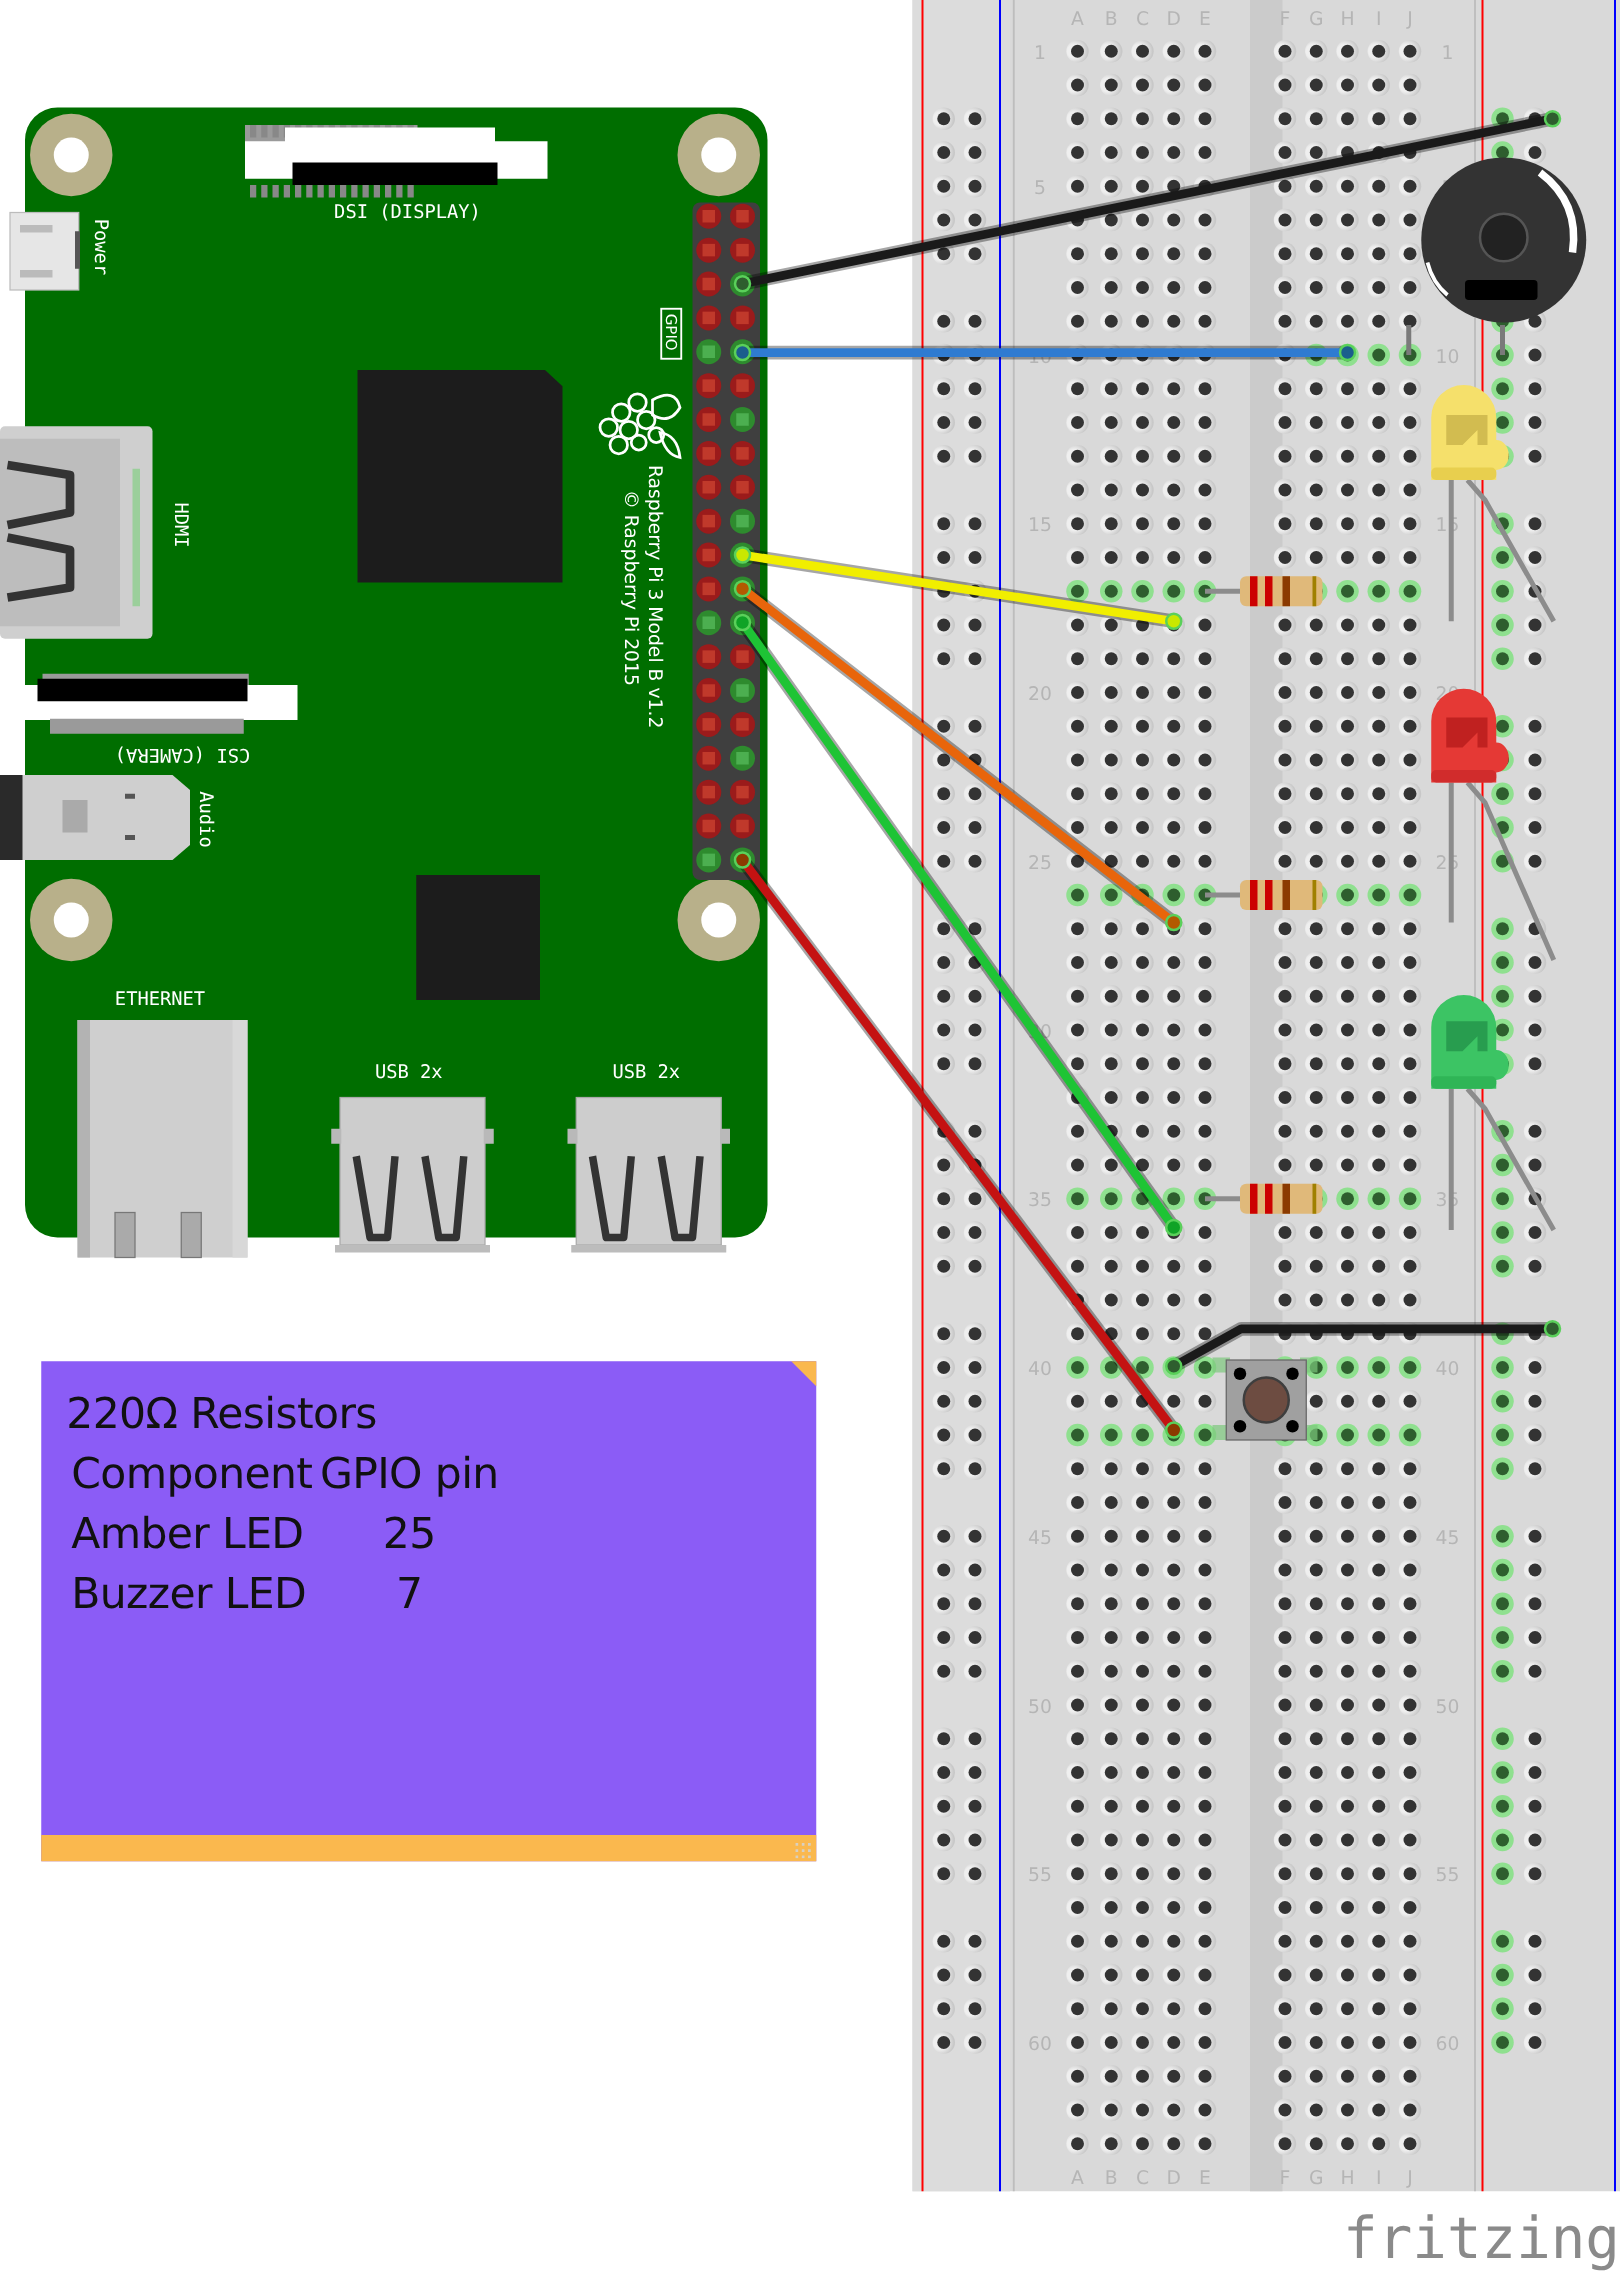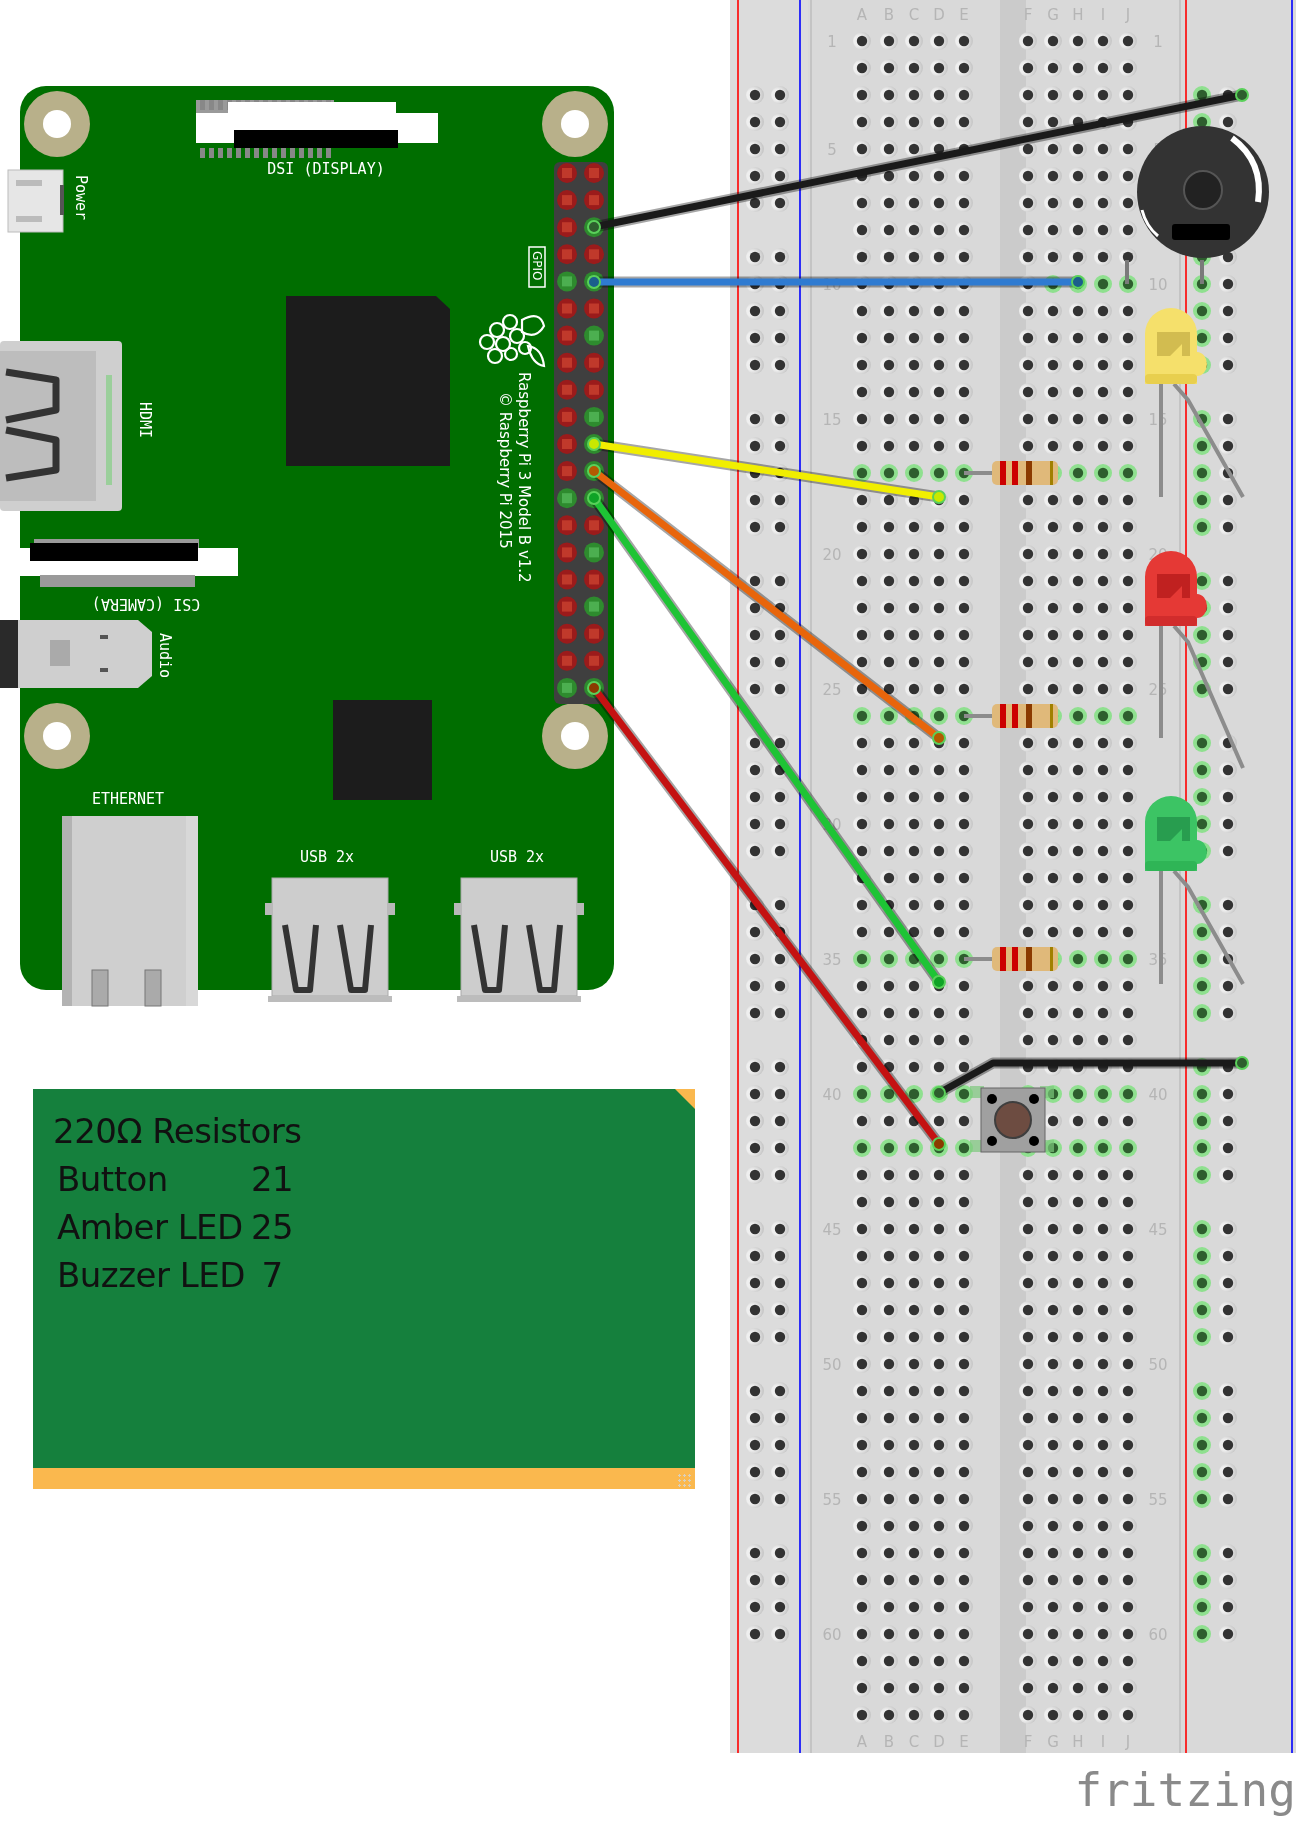--- a/index.html
+++ b/index.html
@@ -1,22 +1,21 @@
 <!DOCTYPE html>
 <html><head>
 <meta charset="utf-8">
 <style>
   html, body { margin:0; padding:0; background:#ffffff; }
   body { width:1296px; height:1824px; position:relative; overflow:hidden; font-family:"DejaVu Sans", sans-serif; }
   #stage { position:absolute; left:0; top:0; width:1296px; height:1824px; }
   .mono { font-family:"DejaVu Sans Mono", monospace; }
   .note {
     position:absolute; left:33px; top:1089px; width:620px; height:400px;
-    background:#15803d;
-    padding-left:42px;
+    background:#8b5cf6;
   }
   .note .corner { position:absolute; right:0; top:0; width:0; height:0;
     border-left:20px solid transparent; border-top:20px solid #fab84e; }
   .note .bar { position:absolute; left:0; right:0; bottom:0; height:21px; background:#fab84e; }
   .note .grip { position:absolute; right:4px; bottom:2px; width:14px; height:14px;
     background-image: radial-gradient(#d9d0c0 1.2px, transparent 1.4px); background-size:5px 5px; }
   .note .title { position:absolute; left:20px; top:22px; font-size:34px; color:#111; font-family:"DejaVu Sans", sans-serif; letter-spacing:-0.5px; }
   .note table { position:absolute; left:22px; top:66px; border-collapse:collapse; font-size:34px; color:#111; letter-spacing:-0.5px; }
   .note td { padding:0 4px 0 2px; height:48px; vertical-align:middle; }
   .note td.pin { text-align:center; }
@@ -2106,23 +2105,23 @@
     </g>
 
   <text x="1296" y="1806" text-anchor="end" class="mono" font-size="46" fill="#8a8a8a">fritzing</text>
 </svg>
 
 <div class="note">
   <div class="corner"></div>
   <div class="title">220Ω Resistors</div>
   <table>
     <tbody>
-    <tr>
-      <td>Button</td>
-      <td class="pin">21</td>
+        <tr>
+      <td>Component</td>
+      <td>GPIO pin</td>
     </tr>
     <tr>
       <td>Amber LED</td>
       <td class="pin">25</td>
     </tr>
     <tr>
       <td>Buzzer LED</td>
       <td class="pin">7</td>
     </tr>
   </tbody>

